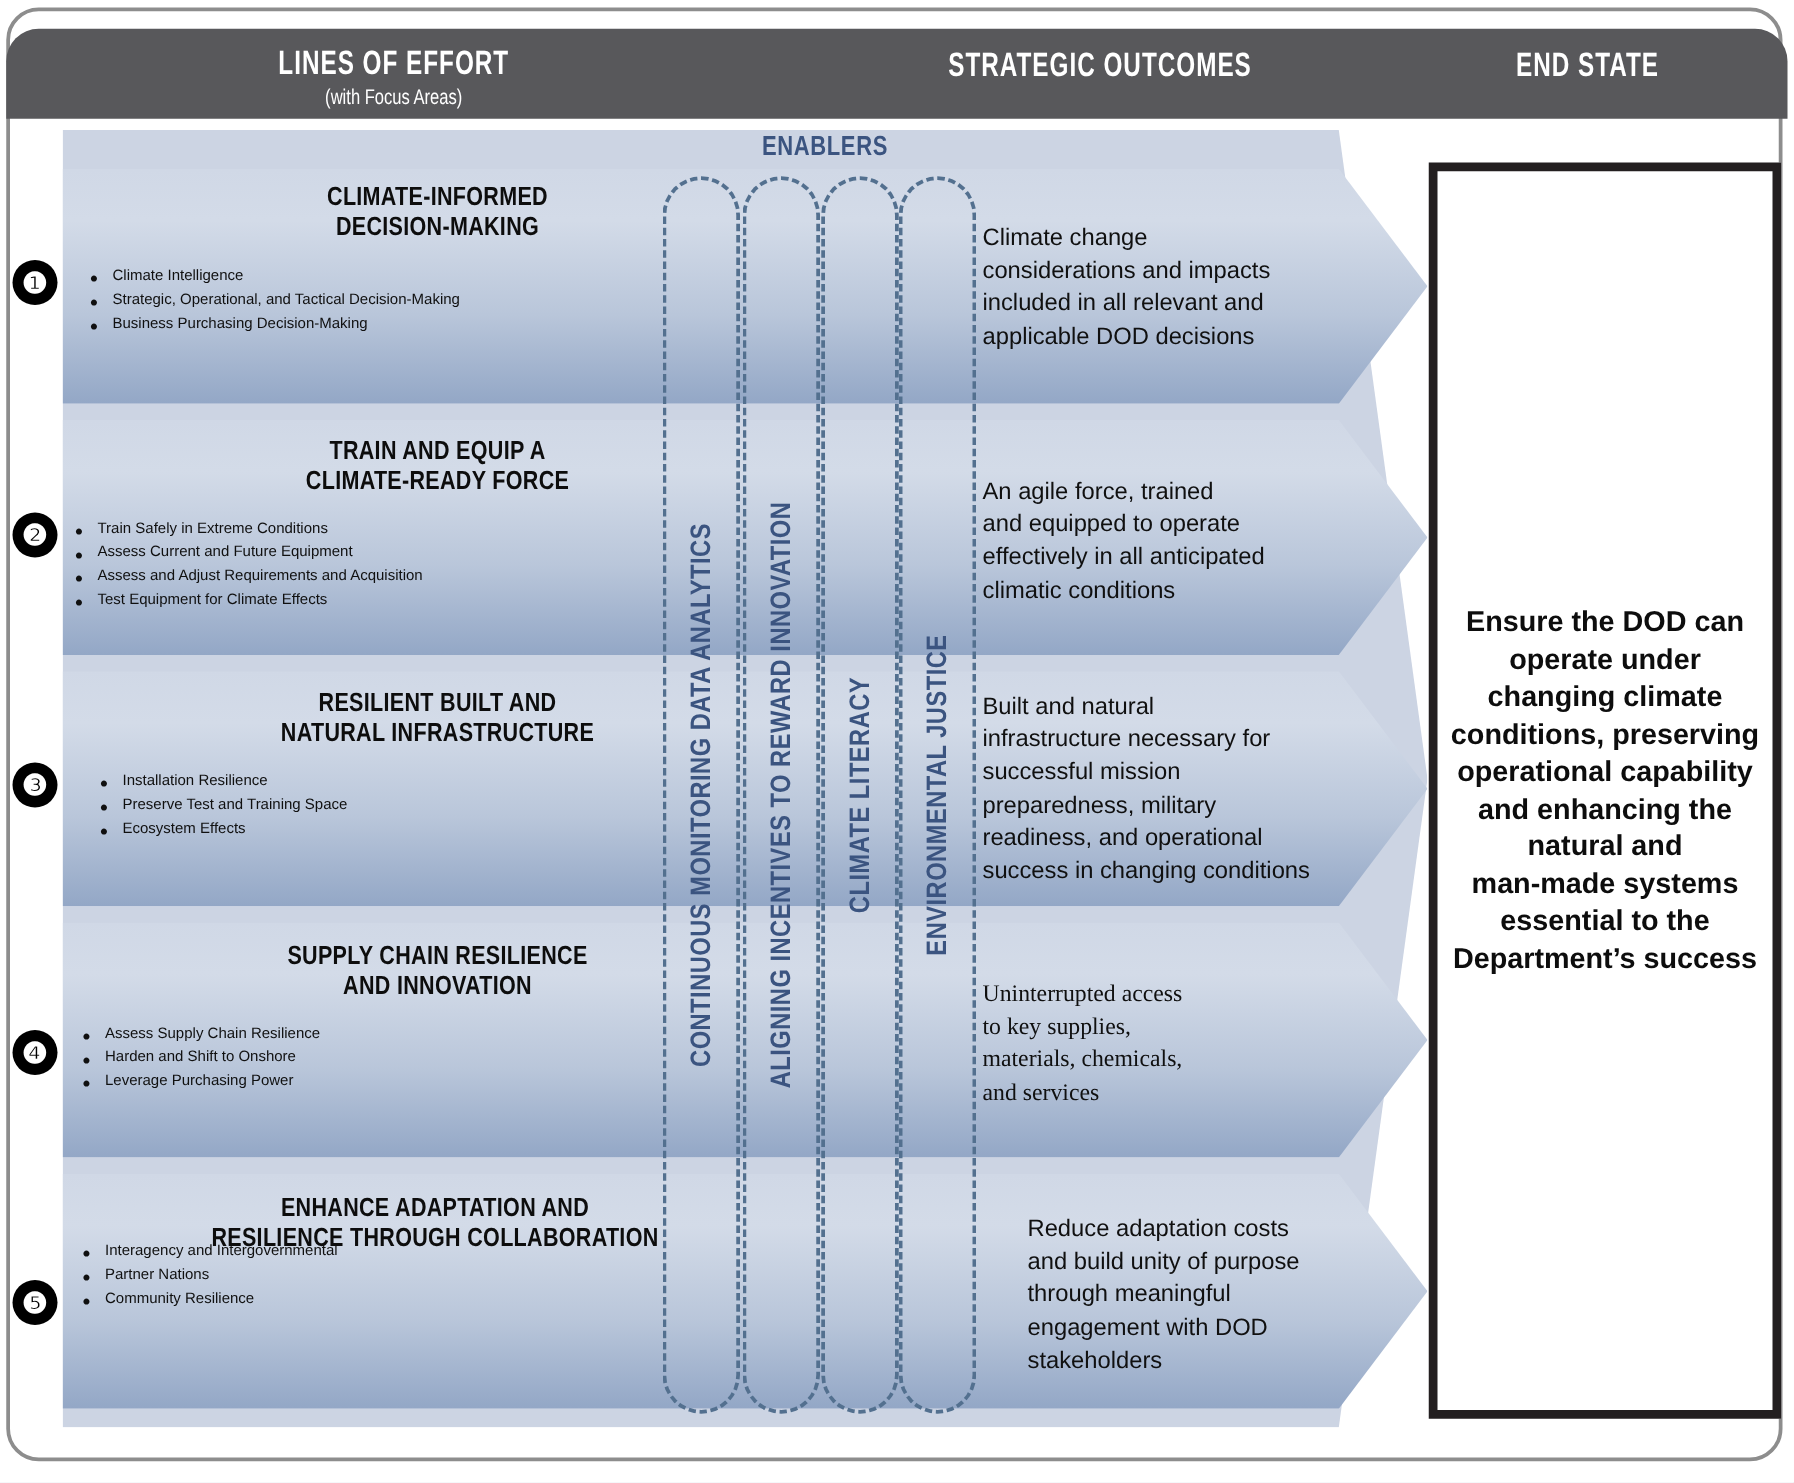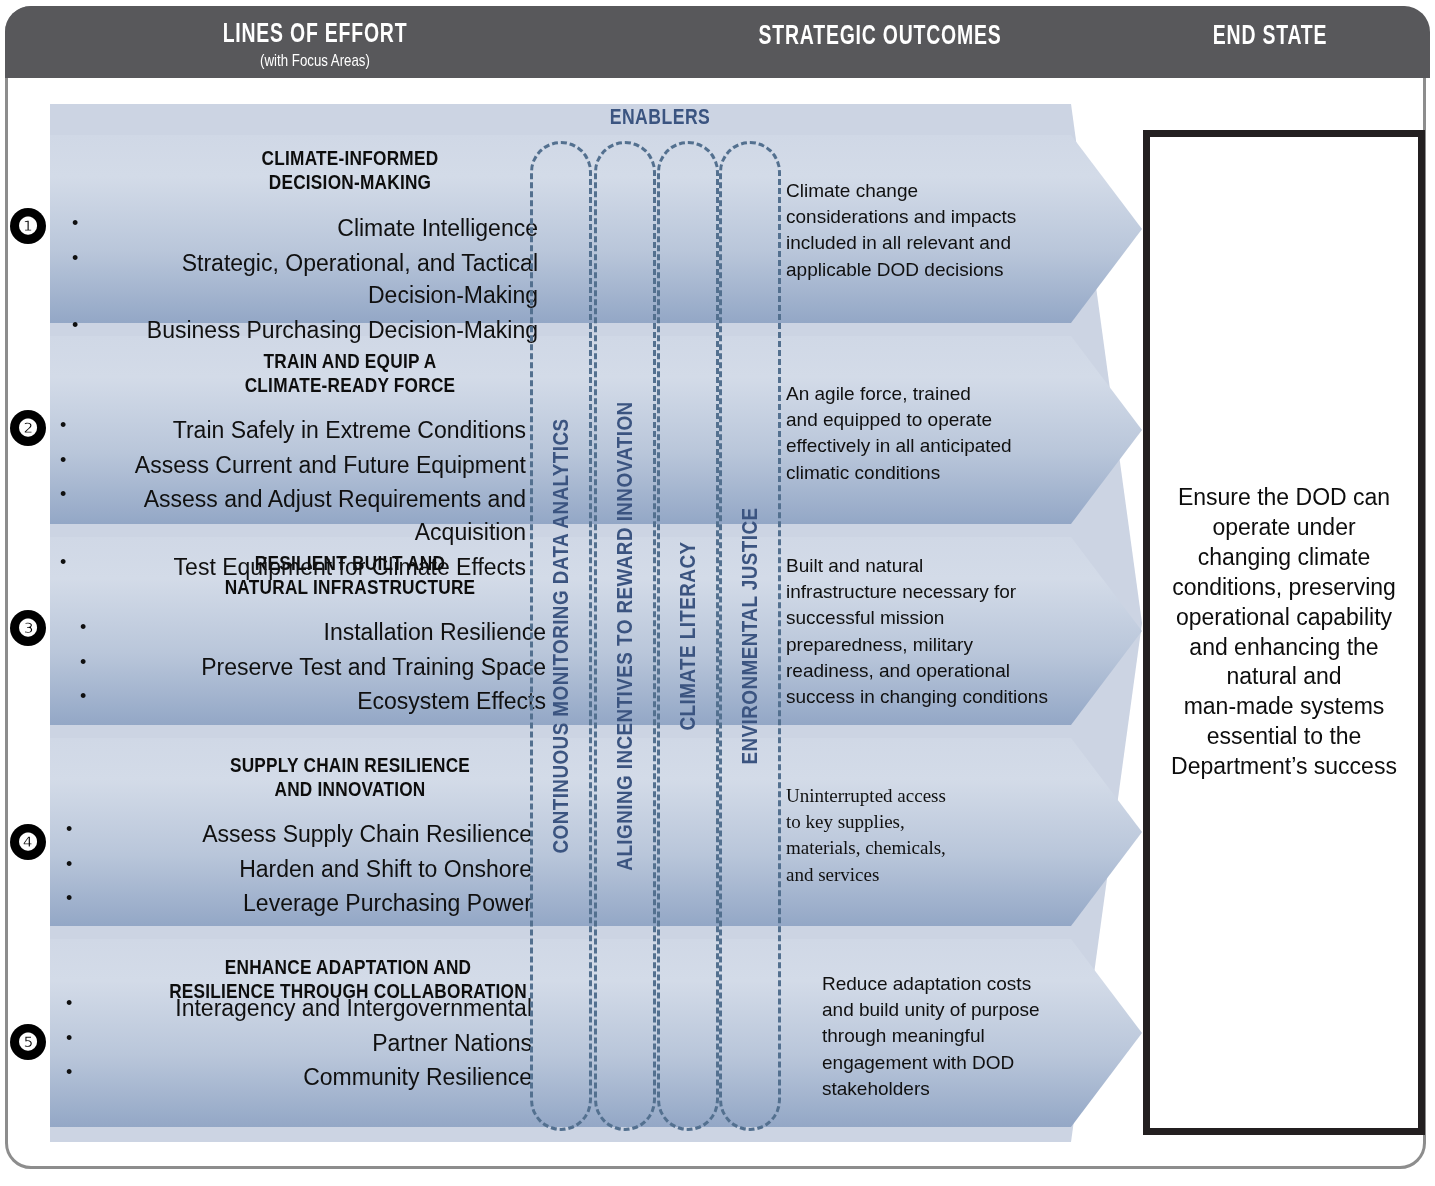--- a/index.html
+++ b/index.html
@@ -22,21 +22,21 @@
     width:1421px; height:1163px;
     border:3px solid #8d8d8d;
     border-radius:26px;
     box-sizing:border-box;
     background:#ffffff;
   }
 
   
   .header{
     position:absolute;
-    left:5px; top:6px;
+    left:5px; top:23px;
     width:1425px; height:72px;
     background:#58585b;
     border-top-left-radius:26px;
     border-top-right-radius:26px;
     box-sizing:border-box;
     overflow:hidden;
     padding-left:48px;
   }
   .hdr-col{
     position:absolute;
@@ -122,23 +122,22 @@
     transform-origin:center top;
     white-space:pre-line;
   }
 
   .loe-bullets{
     position:absolute;
     margin:0;
     padding:0;
     list-style:none;
     color:#101010;
-    font-size:23px;
+    font-size:12px;
     line-height:1.42;
-    text-align:right;
   }
   .loe-bullets li{
     position:relative;
     padding-left:22px;
     margin-bottom:2px;
   }
   .loe-bullets li:before{
     content:"\2022";
     position:absolute;
     left:4px; top:-1px;
@@ -185,21 +184,21 @@
     border:7px solid #231f20;
     box-sizing:border-box;
     background:#ffffff;
     display:flex;
     align-items:center;
     justify-content:center;
   }
   .endstate-text{
     text-align:center;
     font-size:23px;
-    font-weight:normal;
+    font-weight:bold;
     line-height:1.3;
     color:#0d0d0d;
     white-space:pre-line;
     padding:0 8px;
   }
 </style>
 </head>
 <body>
 
 <div id="page">

